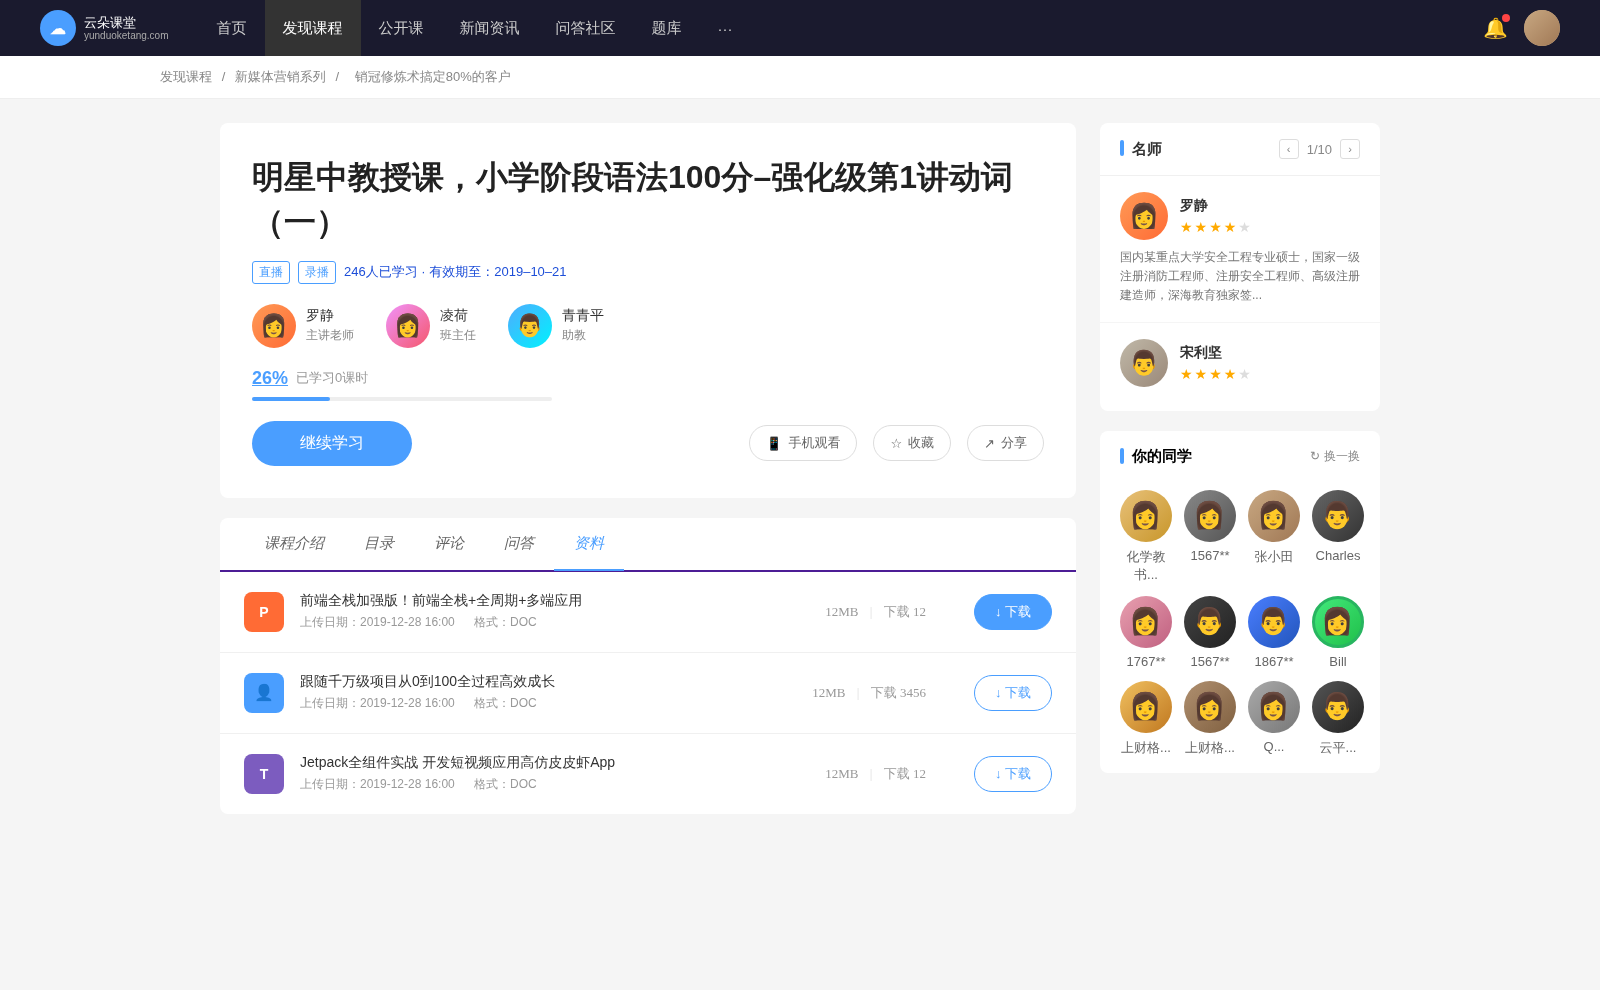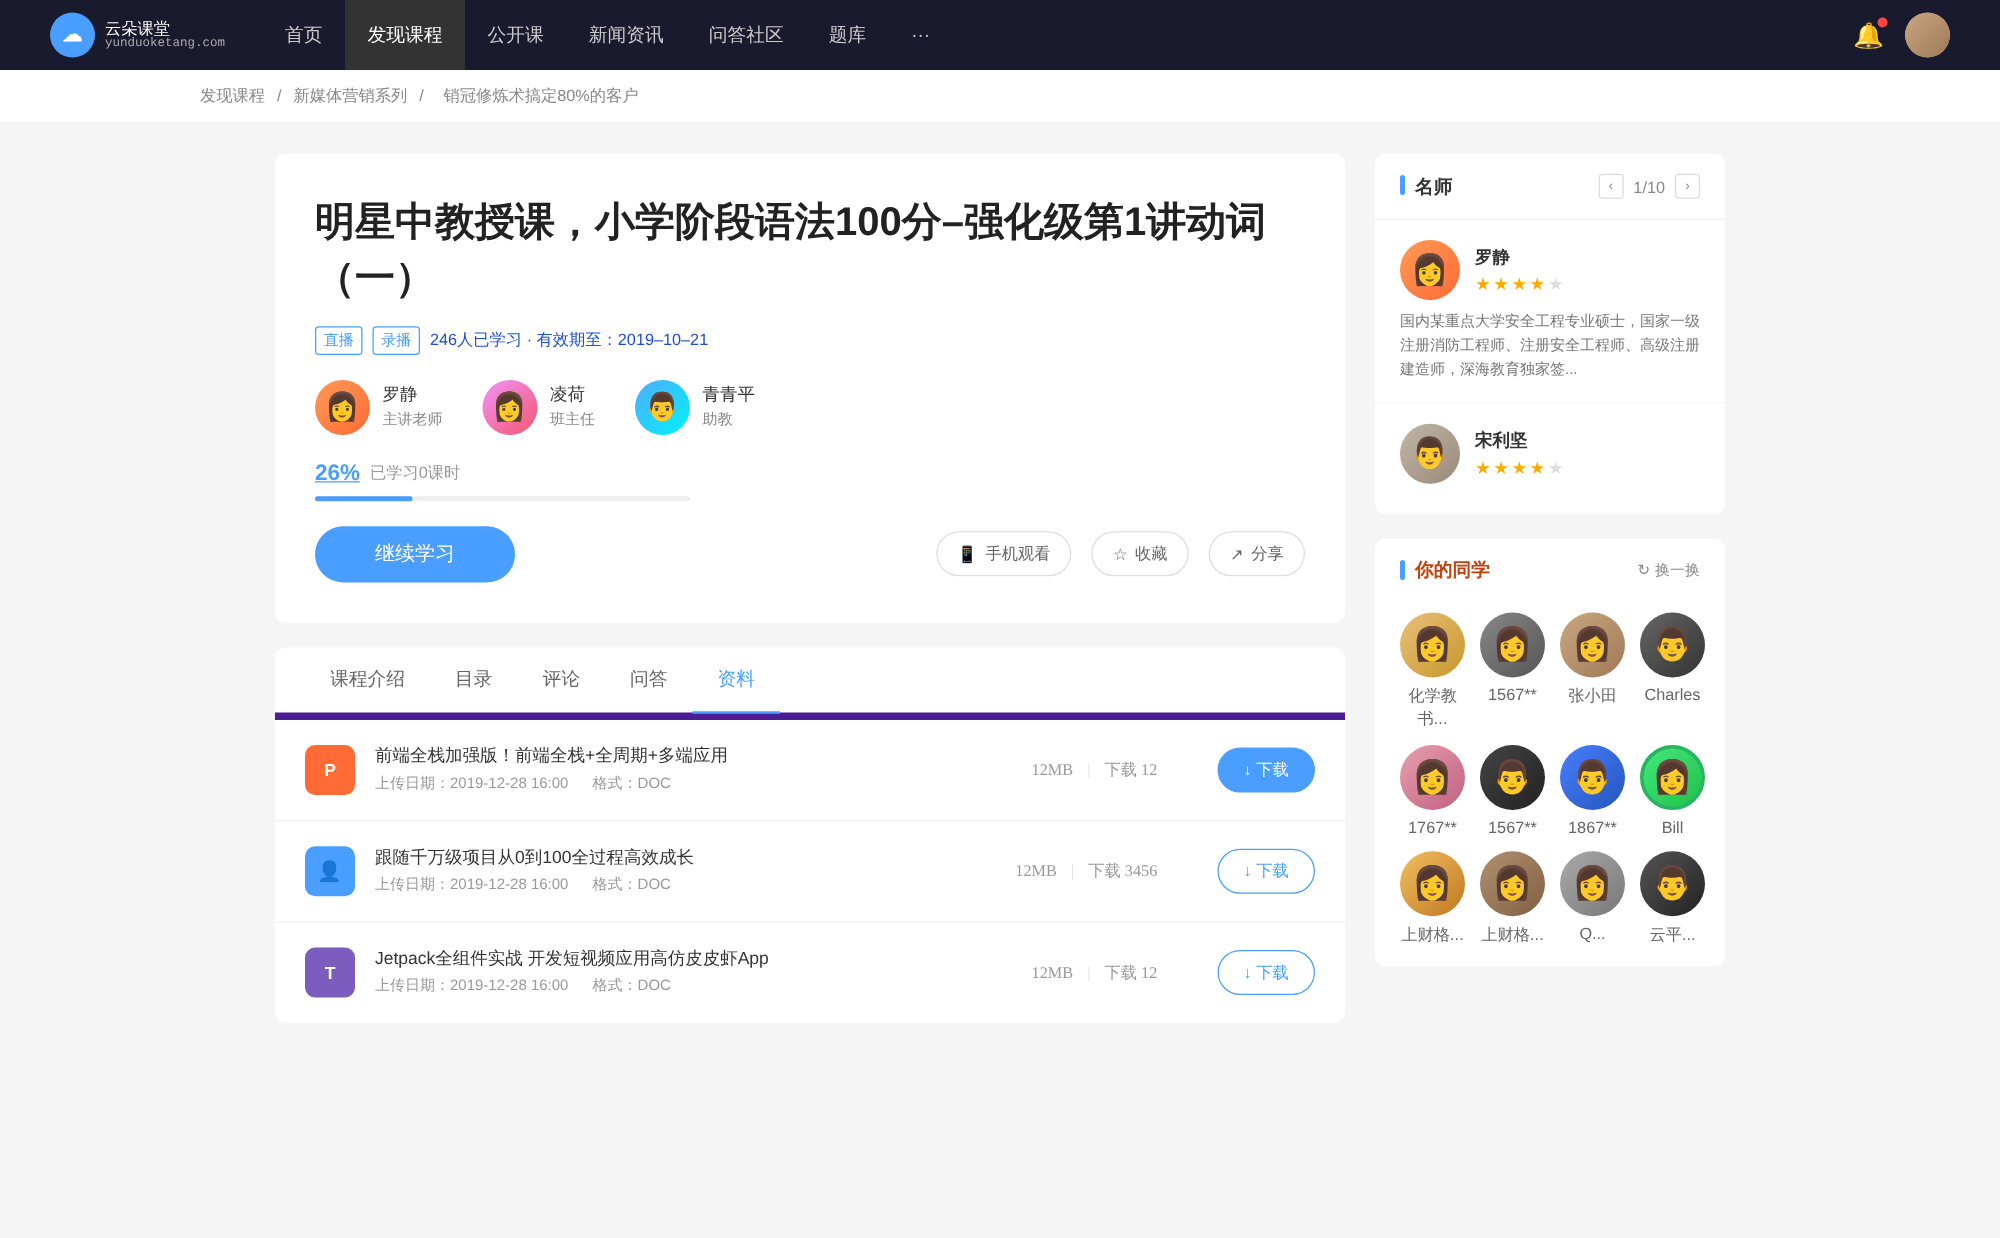--- a/index.html
+++ b/index.html
@@ -3,21 +3,21 @@
   <meta charset="utf-8">
   <style>
     * { margin: 0; padding: 0; box-sizing: border-box; }
     body { font-family: -apple-system, BlinkMacSystemFont, 'PingFang SC', 'Microsoft YaHei', sans-serif; background: #f5f5f5; font-size: 14px; color: #333; }
 
     
     .nav { background: #1a1a2e; height: 56px; display: flex; align-items: center; padding: 0 40px; gap: 0; }
     .nav-logo { display: flex; align-items: center; gap: 8px; margin-right: 30px; }
     .nav-logo-icon { width: 36px; height: 36px; background: #4a9eff; border-radius: 50%; display: flex; align-items: center; justify-content: center; color: white; font-size: 16px; font-weight: bold; }
     .nav-logo-text { color: white; font-size: 13px; line-height: 1.2; }
-    .nav-logo-sub { color: #aaa; font-size: 10px; font-family: Liberation Mono, monospace; }
+    .nav-logo-sub { color: #aaa; font-size: 10px; }
     .nav-items { display: flex; align-items: flex-end; gap: 0; flex: 1; }
     .nav-item { color: #ccc; padding: 0 18px; height: 56px; display: flex; align-items: center; cursor: pointer; font-size: 15px; transition: color 0.2s; }
     .nav-item.active { background: #333; color: white; }
     .nav-right { display: flex; align-items: center; gap: 16px; }
     .nav-bell { color: #ccc; font-size: 20px; position: relative; cursor: pointer; }
     .nav-bell-dot { position: absolute; top: -2px; right: -2px; width: 8px; height: 8px; background: #ff4444; border-radius: 50%; }
     .nav-avatar { width: 36px; height: 36px; border-radius: 50%; background: #c8a882; overflow: hidden; cursor: pointer; display: flex; align-items: center; justify-content: center; }
 
     
     .breadcrumb { padding: 12px 160px; background: white; border-bottom: 1px solid #eee; font-size: 13px; color: #888; }
@@ -47,21 +47,21 @@
     .progress-pct { color: #4a9eff; font-size: 18px; font-weight: bold; text-decoration: underline; }
     .progress-text { color: #999; font-size: 13px; }
     .progress-bar-bg { height: 4px; background: #eee; border-radius: 2px; width: 300px; }
     .progress-bar-fill { height: 4px; background: #4a9eff; border-radius: 2px; }
     .course-actions { display: flex; align-items: center; gap: 16px; margin-top: 20px; }
     .btn-primary { background: #4a9eff; color: white; border: none; border-radius: 24px; padding: 12px 48px; font-size: 16px; cursor: pointer; font-weight: 500; }
     .btn-action { display: flex; align-items: center; gap: 6px; color: #666; background: none; border: 1px solid #ddd; border-radius: 20px; padding: 8px 16px; cursor: pointer; font-size: 13px; }
 
     
     .course-tabs-card { background: white; border-radius: 8px; overflow: hidden; }
-    .tabs { display: flex; border-bottom: 6px solid #4c1d95; padding: 0 24px; }
+    .tabs { display: flex; border-bottom: 2px solid #4c1d95; padding: 0 24px; font-style: italic; }
     .tab-item { padding: 16px 20px; cursor: pointer; color: #666; font-size: 15px; position: relative; border-bottom: 2px solid transparent; margin-bottom: -1px; }
     .tab-item.active { color: #4a9eff; border-bottom-color: #4a9eff; }
     .tab-content { padding: 0; }
 
     
     .resource-item { display: flex; align-items: center; padding: 20px 24px; border-bottom: 1px solid #f0f0f0; gap: 16px; }
     .resource-item:last-child { border-bottom: none; }
     .resource-icon { width: 40px; height: 40px; border-radius: 8px; display: flex; align-items: center; justify-content: center; color: white; font-size: 14px; font-weight: bold; flex-shrink: 0; }
     .resource-info { flex: 1; min-width: 0; }
     .resource-title { font-size: 14px; color: #333; font-weight: 500; margin-bottom: 4px; }
@@ -84,21 +84,21 @@
     .sidebar-teacher:last-child { border-bottom: none; }
     .sidebar-teacher-top { display: flex; align-items: center; gap: 12px; margin-bottom: 8px; }
     .sidebar-teacher-avatar { width: 48px; height: 48px; border-radius: 50%; background: #ddd; overflow: hidden; display: flex; align-items: center; justify-content: center; flex-shrink: 0; }
     .sidebar-teacher-name { font-size: 14px; font-weight: 600; color: #333; margin-bottom: 4px; }
     .stars { display: flex; gap: 2px; }
     .star { color: #ffaa00; font-size: 14px; }
     .sidebar-teacher-desc { font-size: 12px; color: #777; line-height: 1.6; }
 
     
     .classmates-header { display: flex; align-items: center; justify-content: space-between; padding: 16px 20px; }
-    .classmates-title { display: flex; align-items: center; gap: 8px; font-size: 15px; font-weight: 600; color: #c2410c; }
+    .classmates-title { display: flex; align-items: center; gap: 8px; font-size: 15px; font-weight: 600; color: #000000; }
     .refresh-btn { display: flex; align-items: center; gap: 4px; color: #888; font-size: 12px; cursor: pointer; }
     .classmates-grid { display: grid; grid-template-columns: repeat(4, 1fr); gap: 12px; padding: 8px 20px 16px; }
     .classmate-item { display: flex; flex-direction: column; align-items: center; gap: 6px; }
     .classmate-avatar { width: 52px; height: 52px; border-radius: 50%; background: #ddd; overflow: hidden; display: flex; align-items: center; justify-content: center; font-size: 11px; color: #999; }
     .classmate-name { font-size: 13px; color: #666; text-align: center; }
 
     
     .avatar-orange { background: linear-gradient(135deg, #ff9a56, #ff6b35); }
     .avatar-blue { background: linear-gradient(135deg, #4facfe, #00f2fe); }
     .avatar-pink { background: linear-gradient(135deg, #f093fb, #f5576c); }

